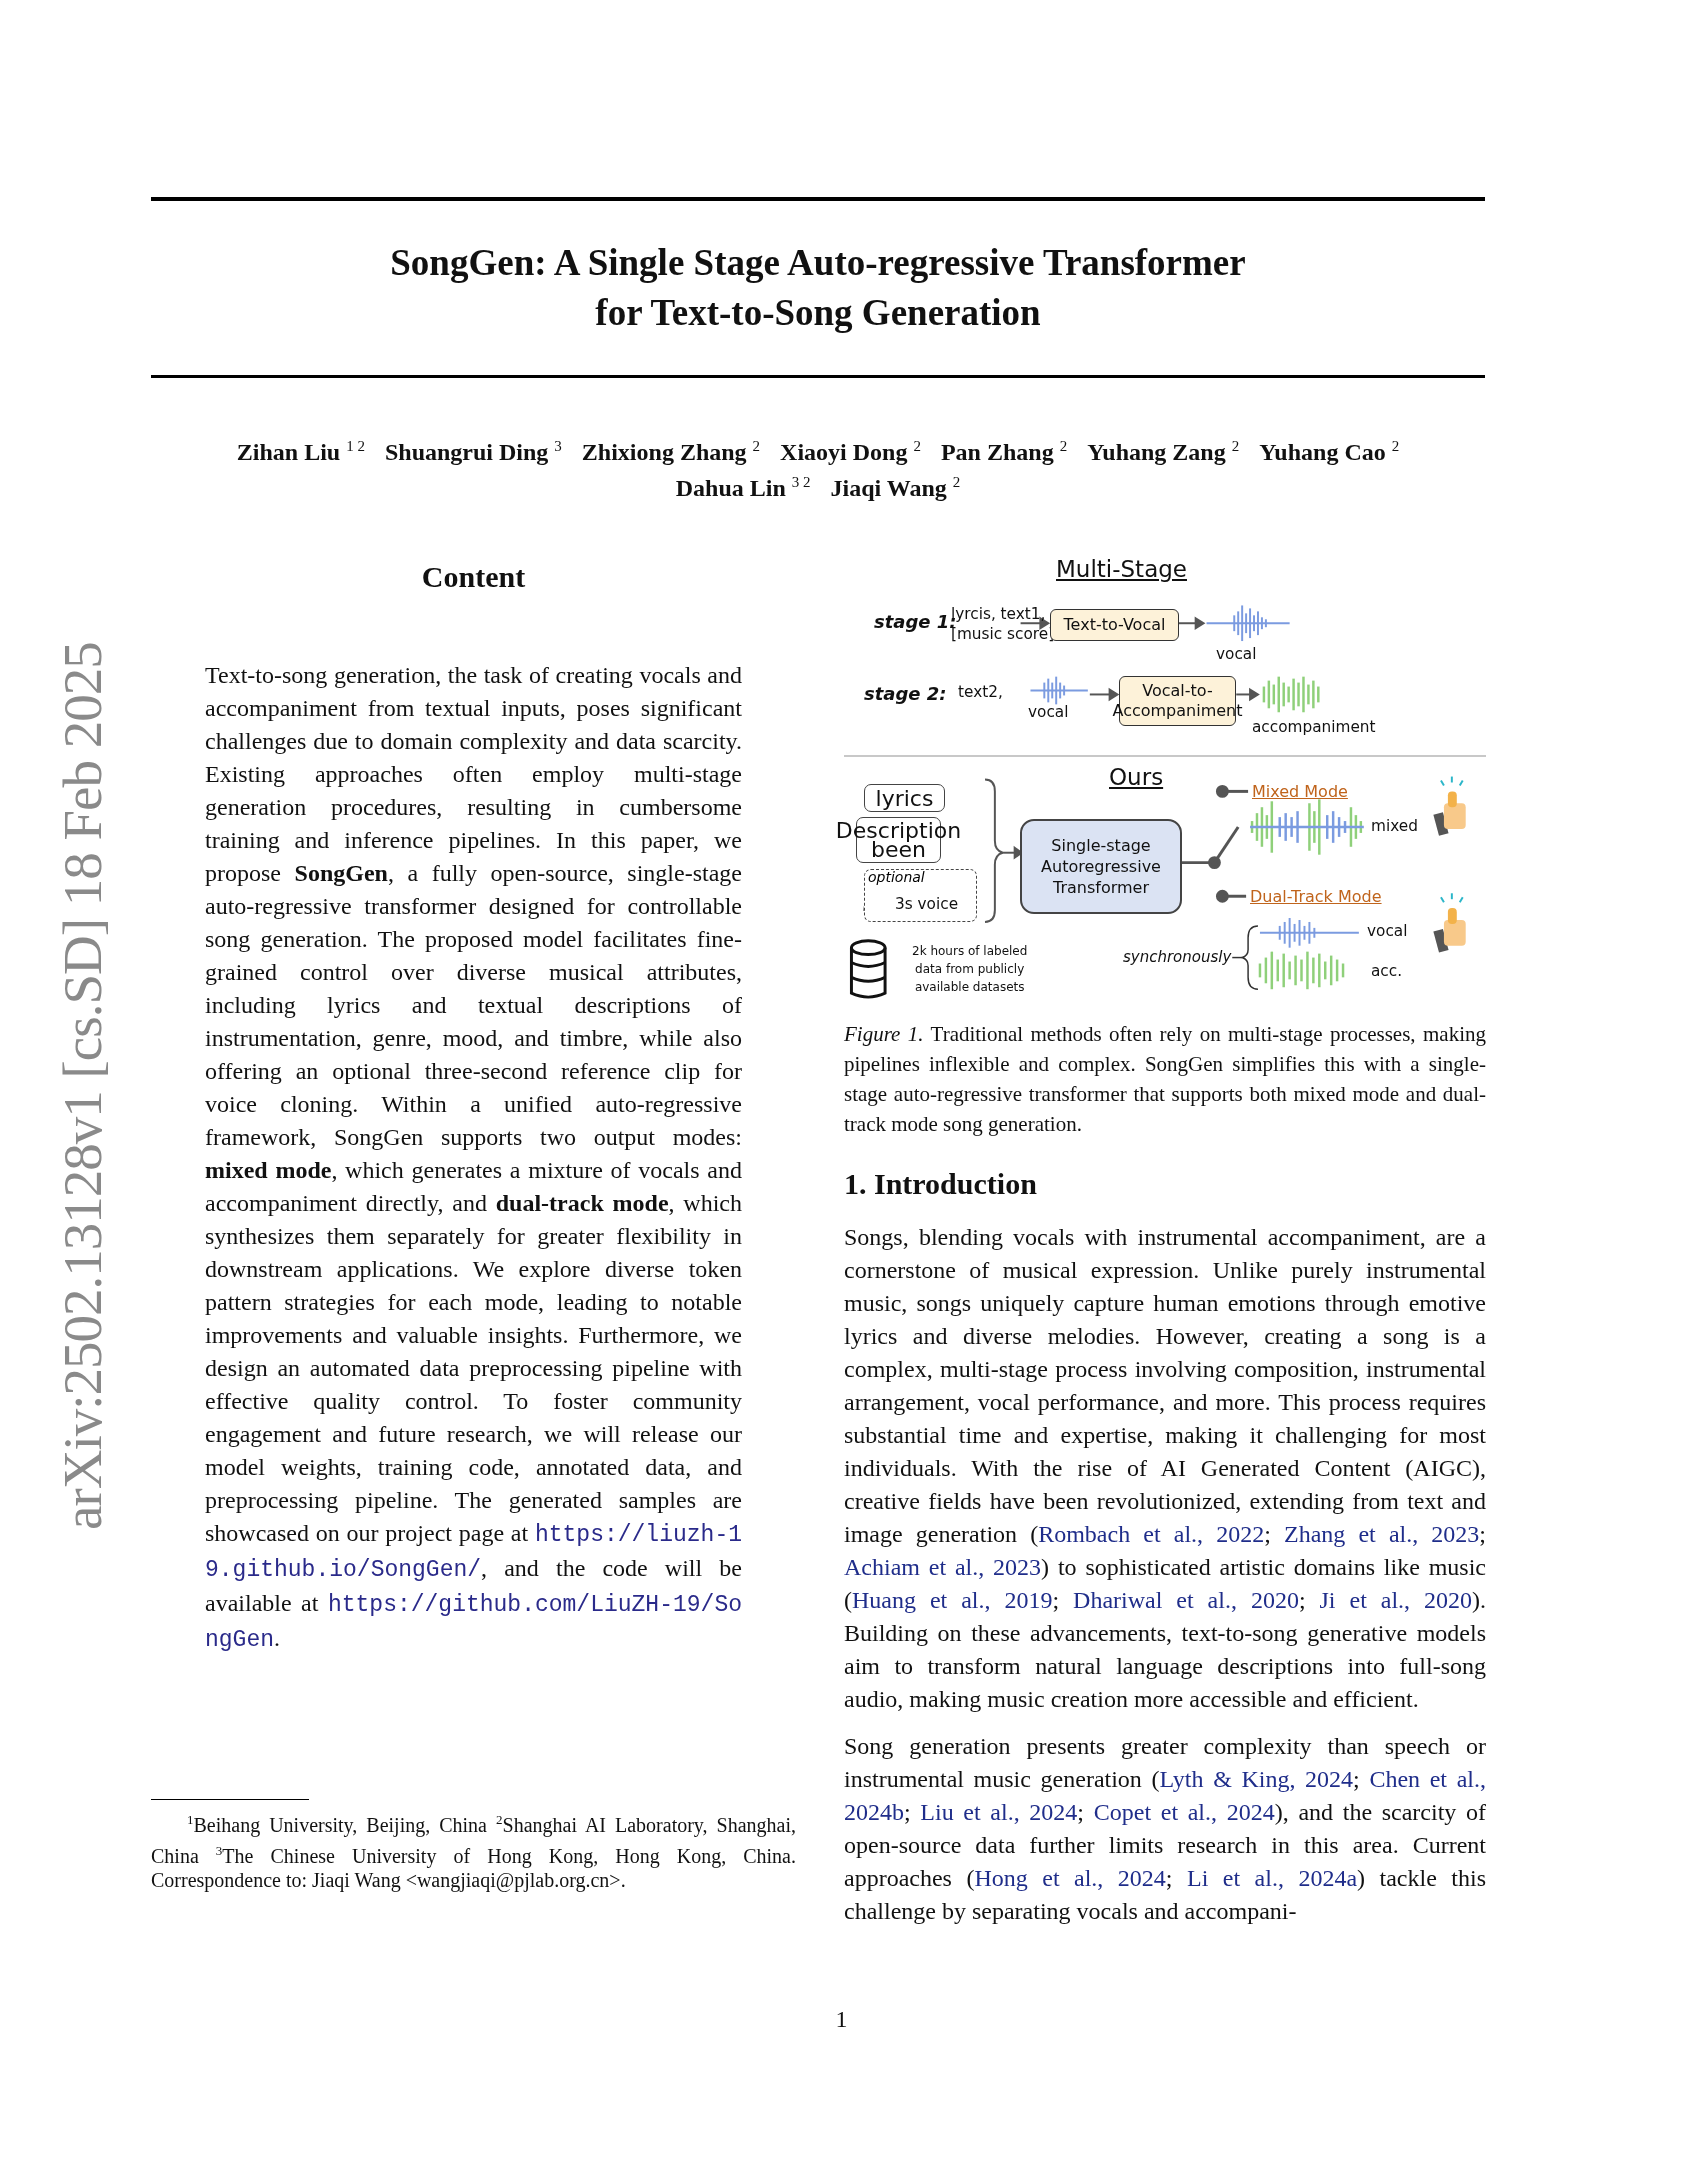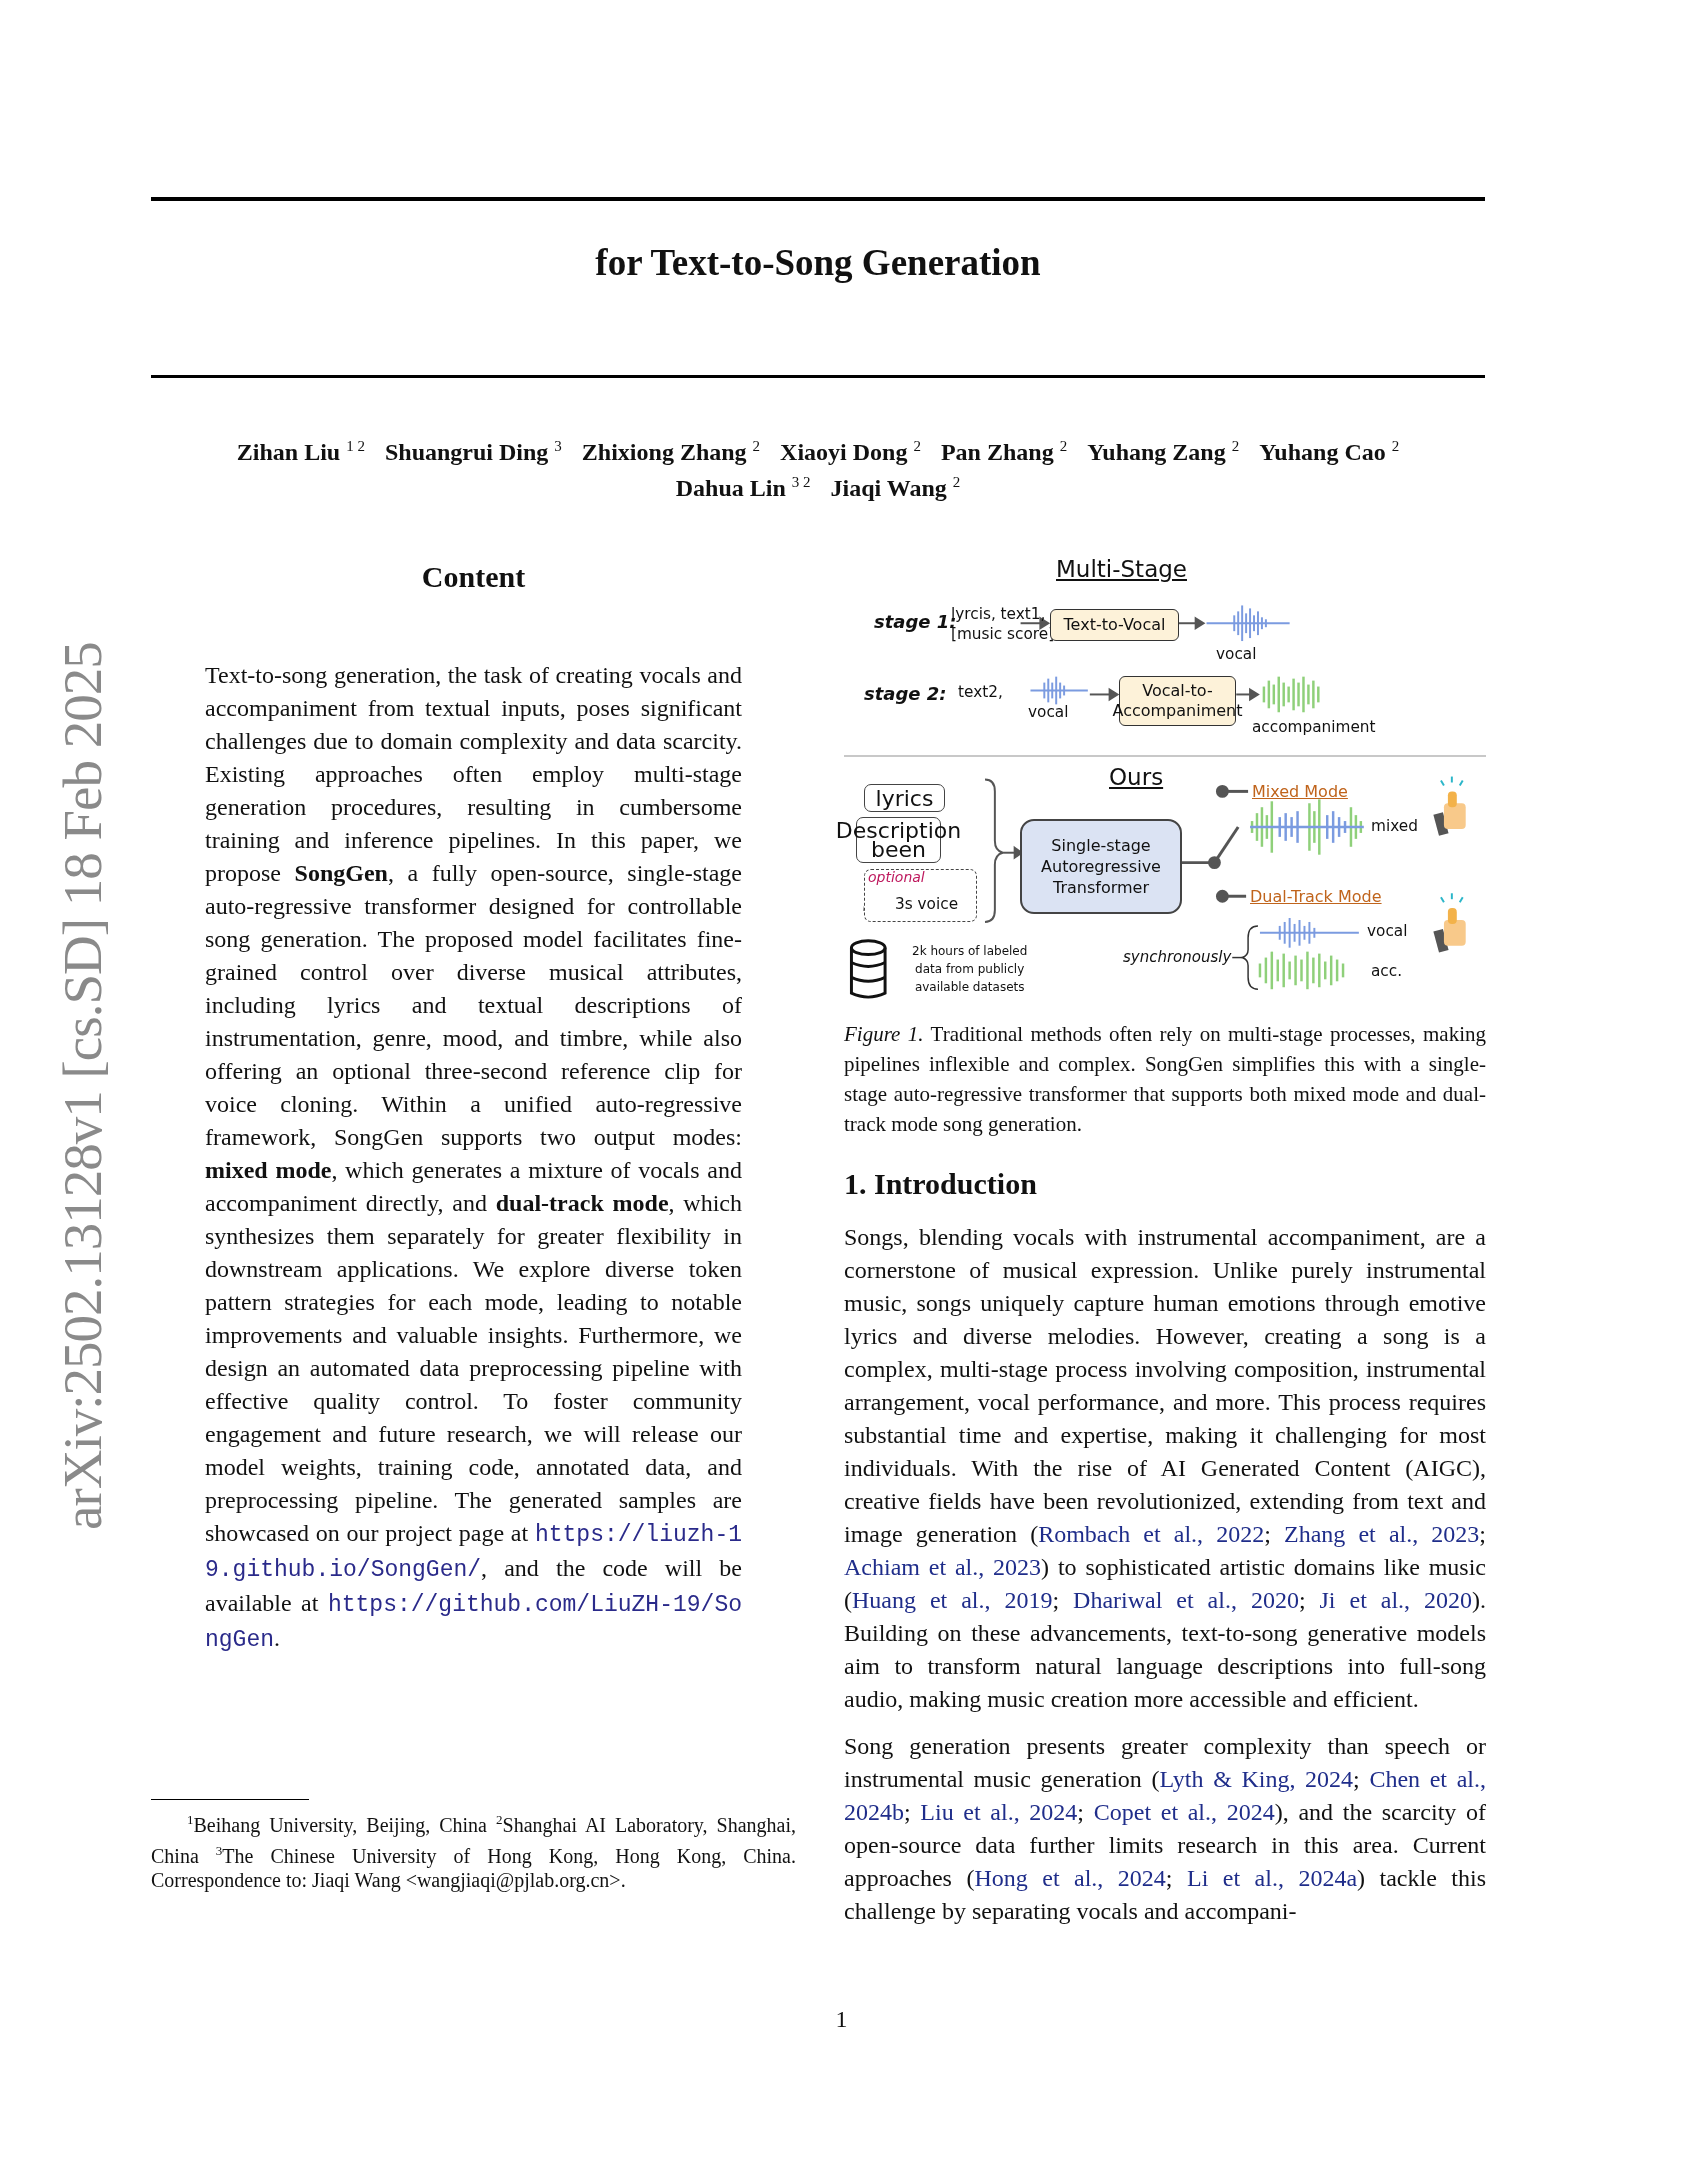--- a/index.html
+++ b/index.html
@@ -49,20 +49,21 @@
   .para { font-size: 24px; line-height: 33px; text-align: justify; margin: 12px 0 0 0; }
   .para + .para { margin-top: 14px; }
   .cite { color: #1f2d8a; }
   .page-num { position: absolute; top: 2006px; left: 0; width: 1683px; text-align: center; font-size: 24px; }
 </style>
 </head>
 <body>
 
 <div class="rule top"></div>
 <div class="title">
+  <div>SongGen: A Single Stage Auto-regressive Transformer</div>
   <div>for Text-to-Song Generation</div>
 </div>
 <div class="rule bottom"></div>
 
 <div class="authors">
   <div>
     <span class="author"><span>Zihan Liu</span> <sup>1 2</sup></span>
     <span class="author"><span>Shuangrui Ding</span> <sup>3</sup></span>
     <span class="author"><span>Zhixiong Zhang</span> <sup>2</sup></span>
     <span class="author"><span>Xiaoyi Dong</span> <sup>2</sup></span>
@@ -265,21 +266,21 @@
 
     <div class="sep"></div>
 
     <div class="fig-text fig-heading" style="left:265px;top:210px">Ours</div>
     <div class="in-box" style="left:20px;top:230px;width:79px;height:26px">lyrics</div>
     <div class="in-box" style="left:12px;top:263px;width:83px;height:44px;flex-direction:column">
       <div>Description</div>
         <div>been</div>
     </div>
     <div class="in-box dashed" style="left:20px;top:315px;width:111px;height:51px"></div>
-    <div class="fig-text" style="left:24px;top:315px;font-size:14px;font-style:italic;color:#be185d">optional</div>
+    <div class="fig-text" style="left:24px;top:315px;font-size:14px;font-style:italic;color:#000000">optional</div>
     <div class="fig-text small" style="left:51px;top:341px">3s voice</div>
 
     <div class="transformer" style="flex-direction:column">
       <div>Single-stage</div>
         <div>Autoregressive</div>
         <div>Transformer</div>
     </div>
 
     <div class="fig-text mode-label" style="left:408px;top:228px">Mixed Mode</div>
     <div class="fig-text small" style="left:527px;top:263px">mixed</div>

